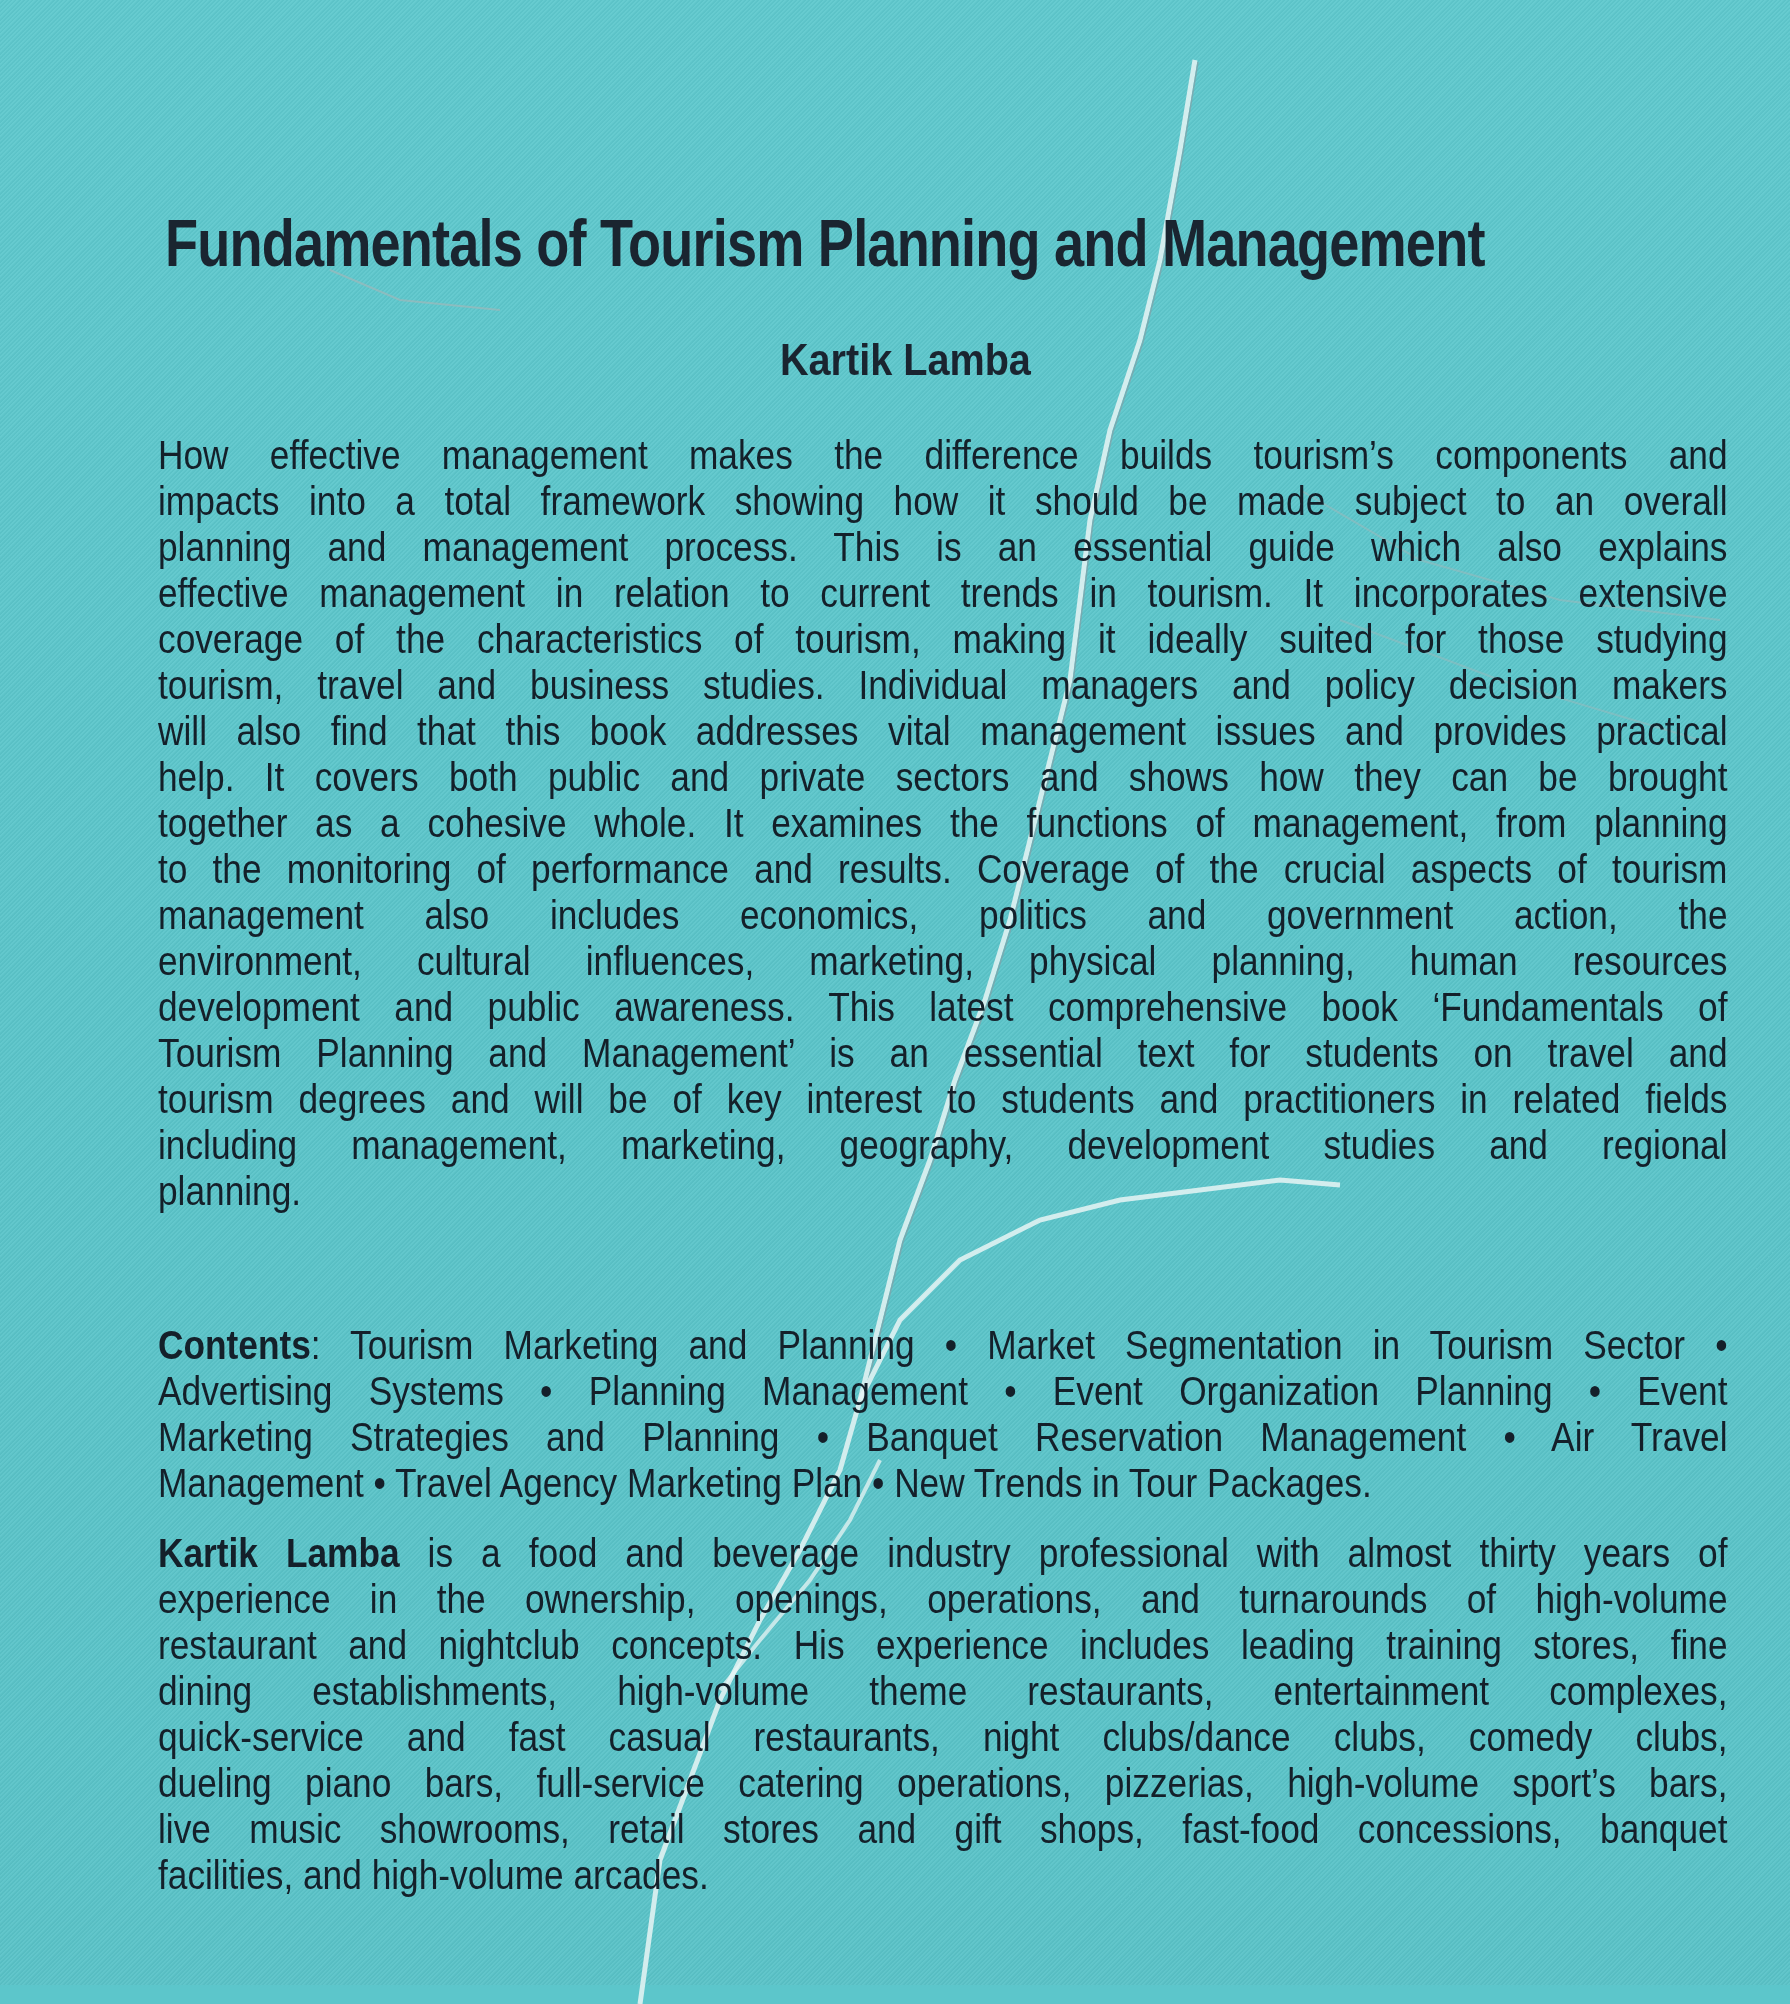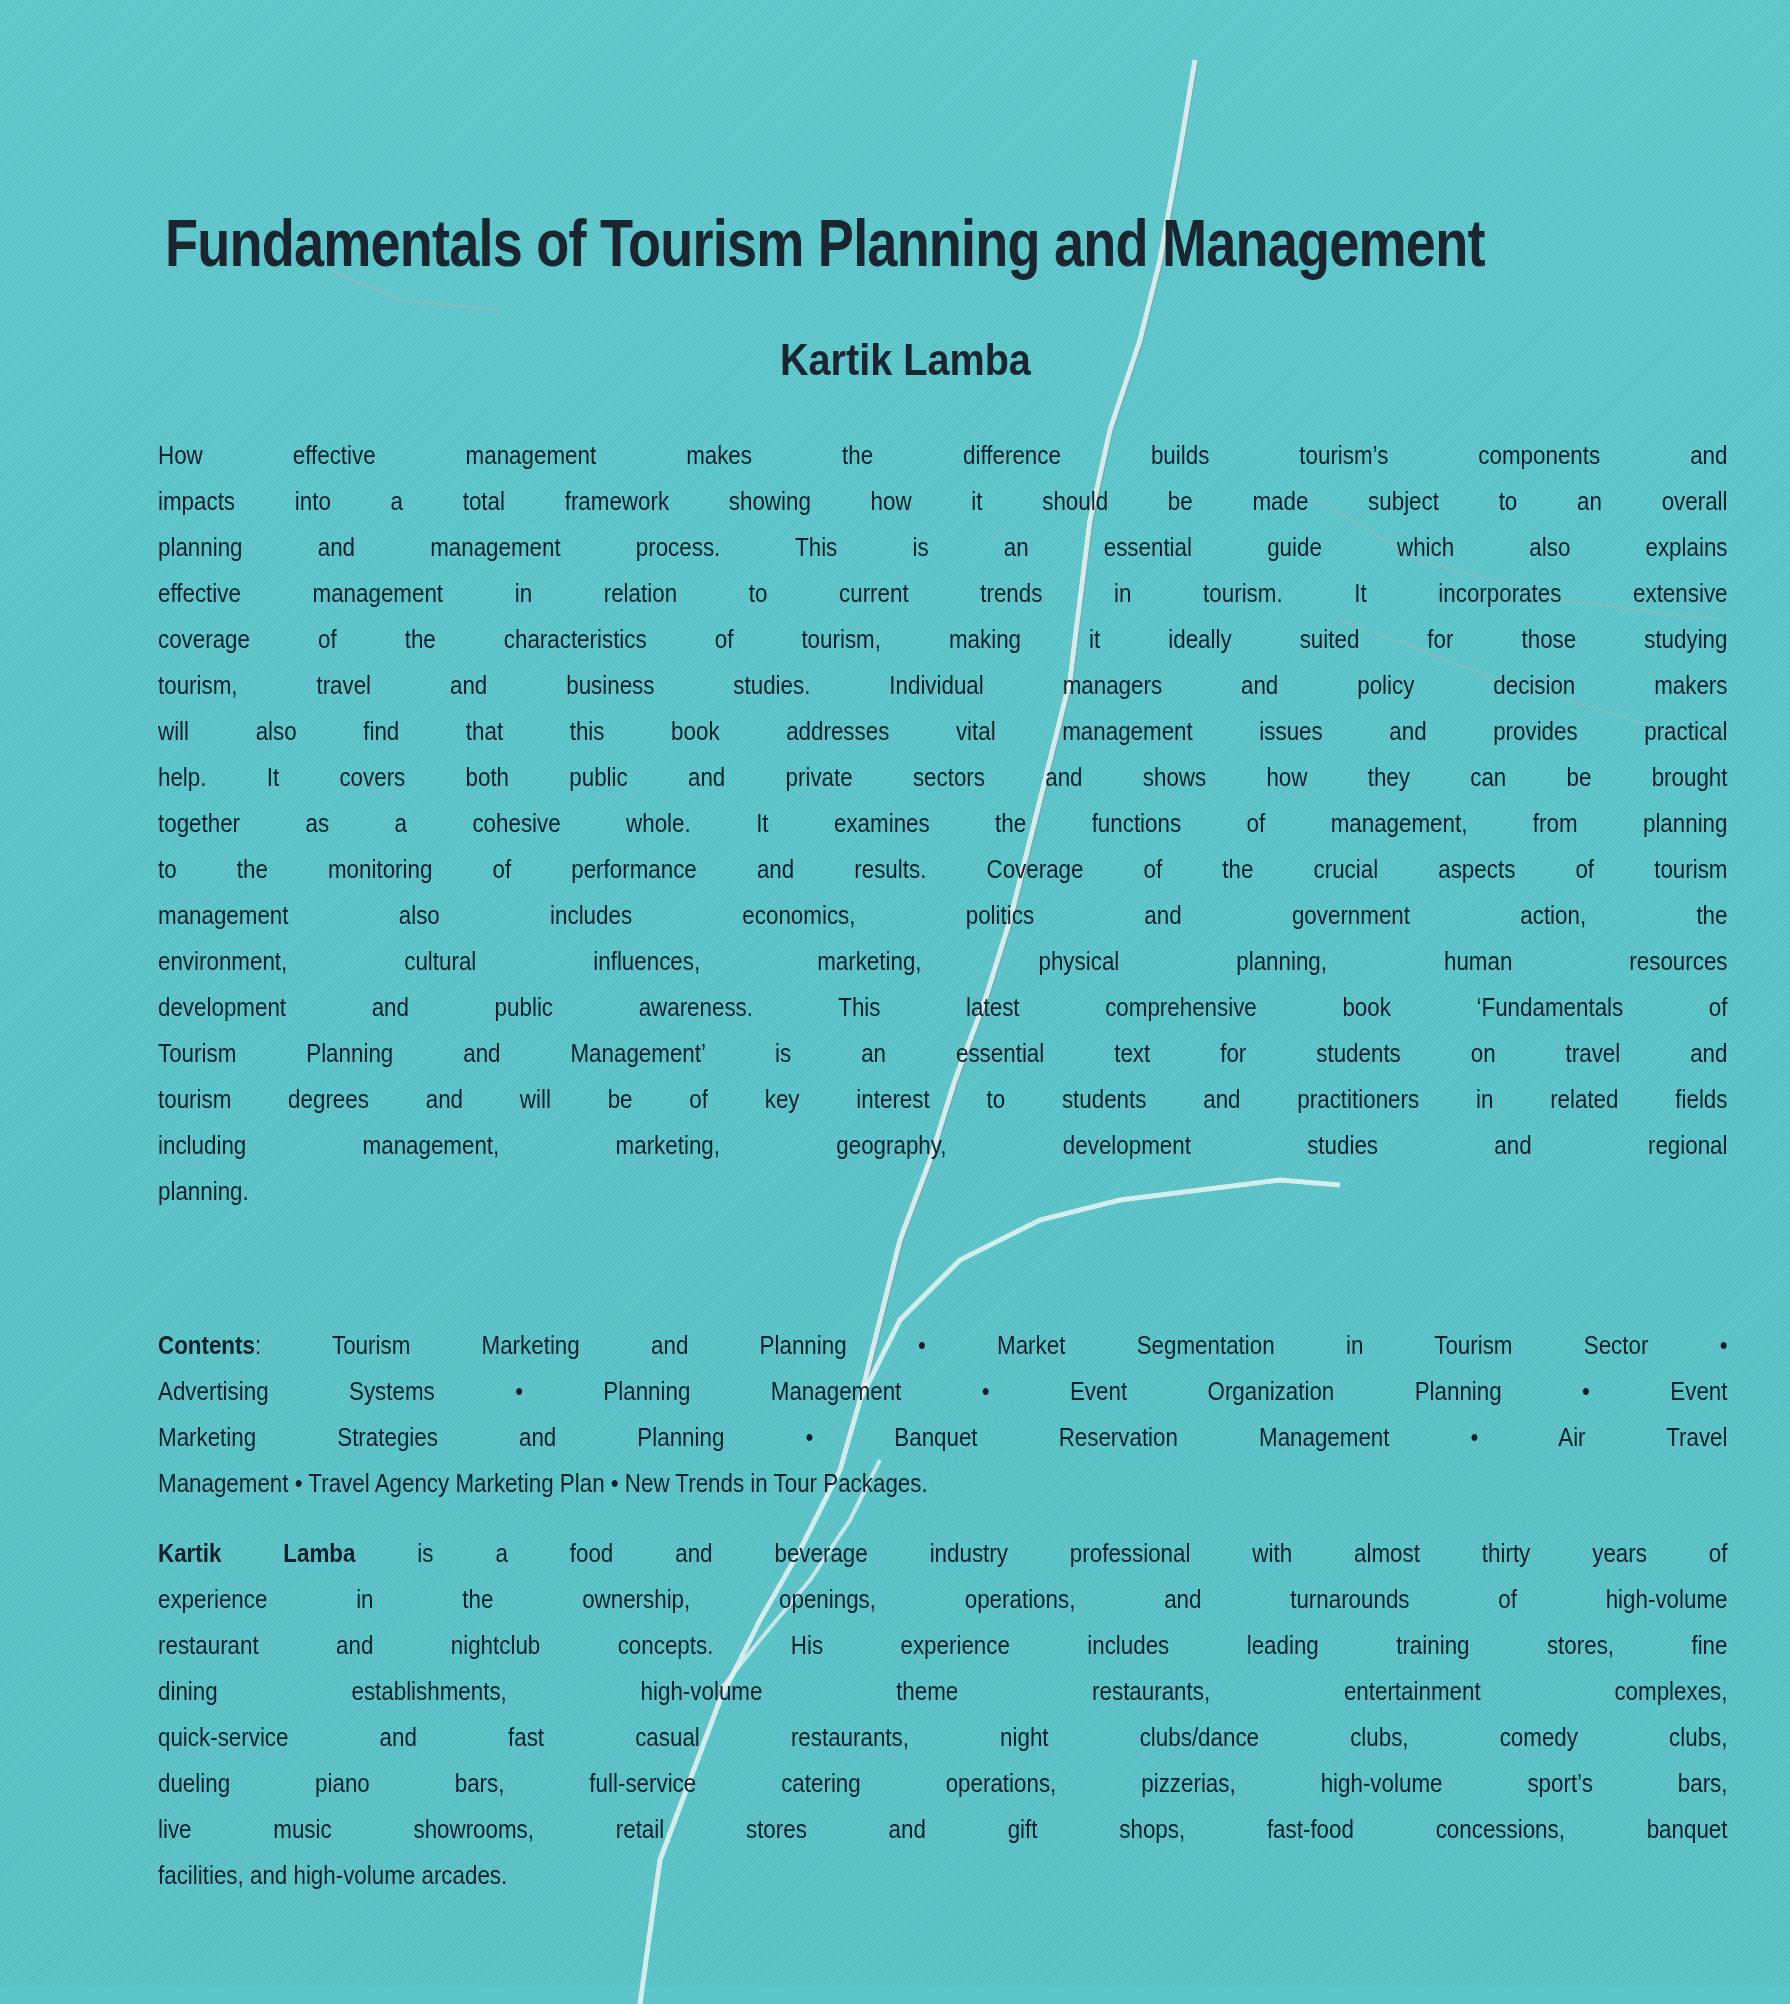--- a/index.html
+++ b/index.html
@@ -50,21 +50,21 @@
       transform: scaleX(0.9);
       transform-origin: left top;
       white-space: nowrap;
       color: #1a2530;
       margin: 0;
     }
     .block {
       position: absolute;
       left: 158px;
       width: 1570px;
-      font-size: 26px;
+      font-size: 41px;
       line-height: 46px;
     }
     .block .line {
       display: block;
       text-align: justify;
       text-align-last: justify;
       white-space: nowrap;
       transform: scaleX(0.86);
       transform-origin: left top;
       width: 1825px;

